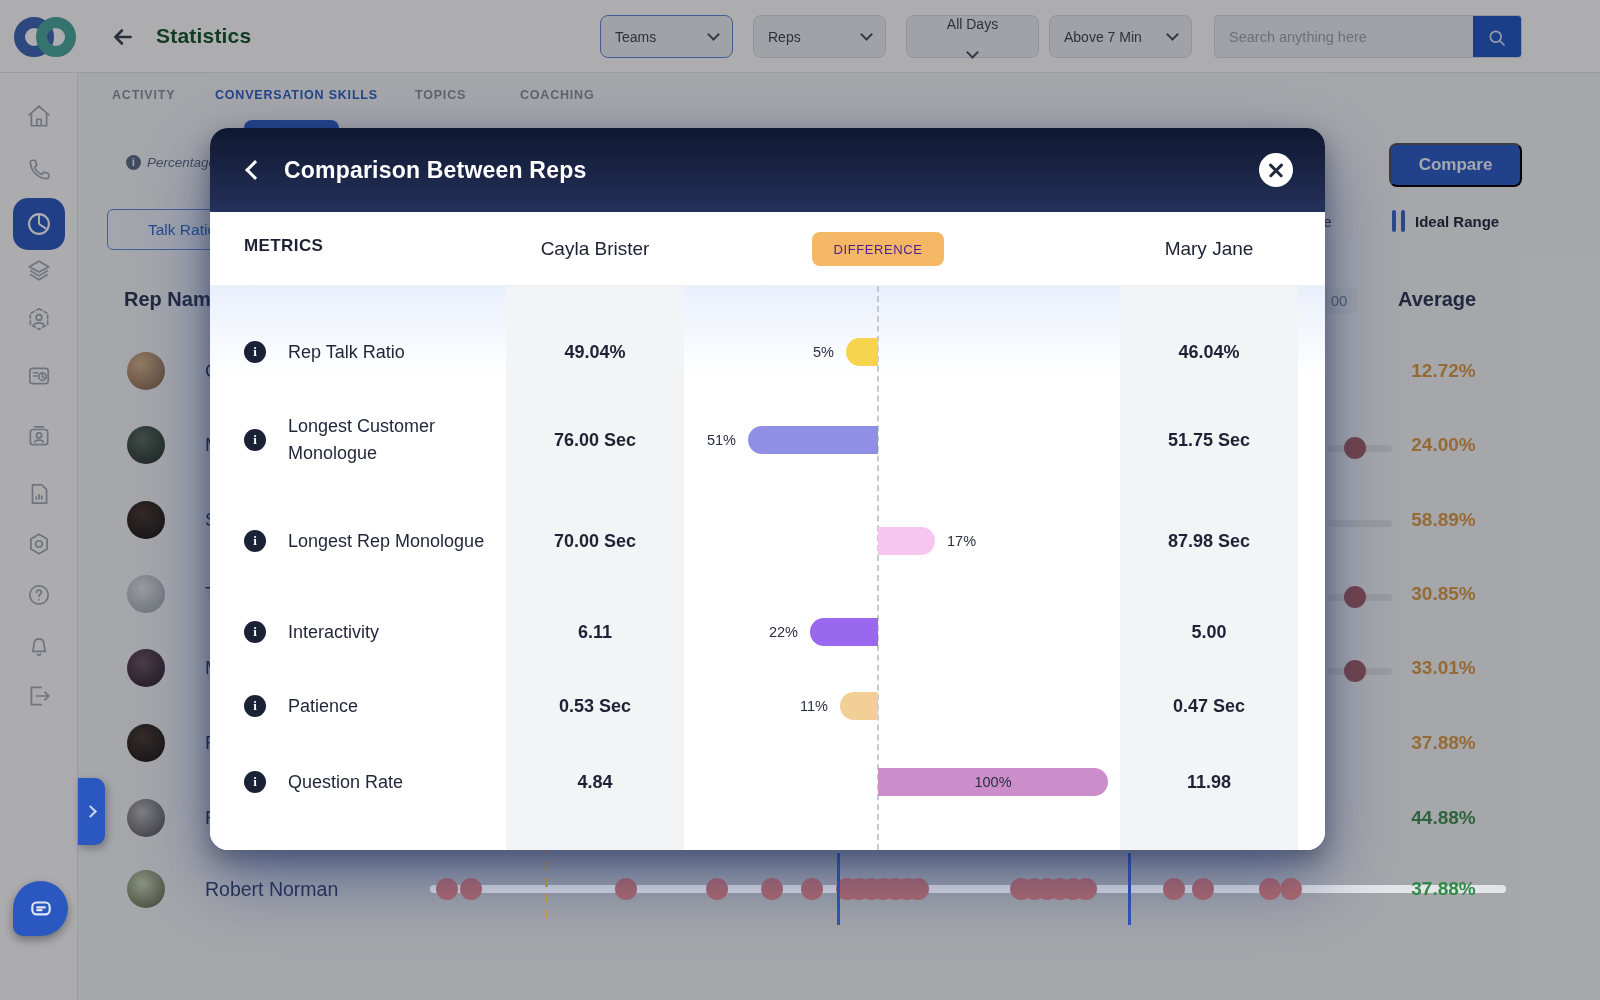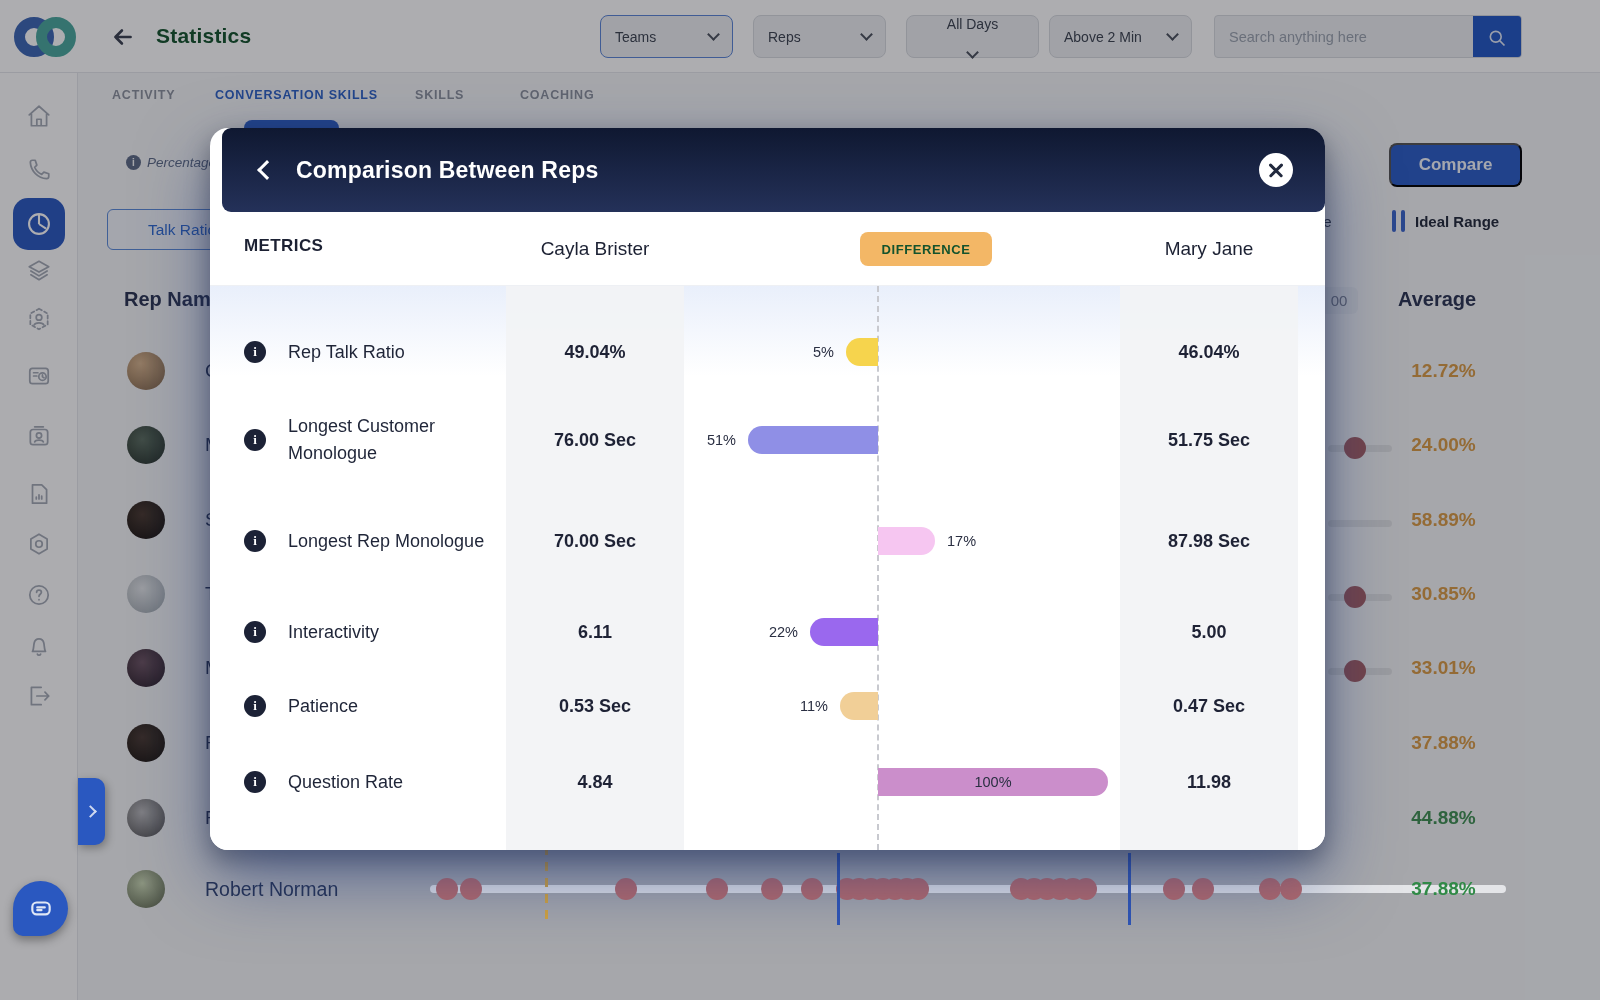--- a/index.html
+++ b/index.html
@@ -71,30 +71,30 @@
   .vline-blue { position:absolute; top:853px; width:3px; height:72px; background:#2f55b5; }
   .vline-dash { position:absolute; left:544px; top:846px; width:3px; height:76px; background:repeating-linear-gradient(180deg,#d4a43c 0 9px,transparent 9px 16px); }
   .expand-tab { position:absolute; left:78px; top:778px; width:27px; height:67px; background:#2a58c0; border-radius:0 10px 10px 0; display:flex; align-items:center; justify-content:center; box-shadow:2px 3px 8px rgba(0,0,0,.3); }
   .expand-tab .chev { border-color:#cfd9ef; transform:rotate(-45deg); margin:0 0 0 -3px; }
   .chat-fab { position:absolute; left:13px; top:881px; width:55px; height:55px; background:#2a58c0; border-radius:50% 50% 50% 18%; display:flex; align-items:center; justify-content:center; box-shadow:0 4px 10px rgba(0,0,0,.35); }
   .chat-fab svg { width:26px; height:26px; fill:none; stroke:#cfd9ef; stroke-width:2; stroke-linecap:round; }
 
   
   .modal { position:absolute; left:210px; top:128px; width:1115px; height:722px; border-radius:18px; overflow:hidden; z-index:60;
            box-shadow:0 30px 70px rgba(35,60,130,.55), 0 10px 25px rgba(0,0,0,.35); background:#ffffff; }
-  .m-head { position:absolute; left:12px; top:0; right:0; height:84px; background:linear-gradient(180deg,#0f1831,#243159); display:flex; align-items:center;border-radius:9px; }
+  .m-head { position:absolute; left:0; top:0; right:0; height:84px; background:linear-gradient(180deg,#0f1831,#243159); display:flex; align-items:center; }
   .m-back { margin-left:38px; width:14px; height:14px; border-left:3px solid #ffffff; border-bottom:3px solid #ffffff; transform:rotate(45deg); cursor:pointer; }
   .m-title { margin-left:22px; color:#ffffff; font-size:23px; font-weight:bold; letter-spacing:.2px; }
   .m-close { position:absolute; right:32px; top:25px; width:34px; height:34px; background:#ffffff; border-radius:50%; cursor:pointer; }
   .m-close i, .m-close b { position:absolute; left:8px; top:15.5px; width:18px; height:2.6px; background:#222a3e; border-radius:2px; }
   .m-close i { transform:rotate(45deg); } .m-close b { transform:rotate(-45deg); }
   .m-cols { position:absolute; left:0; top:84px; right:0; height:74px; background:#ffffff; border-bottom:1px solid #eef0f4; }
   .m-cols .metrics { position:absolute; left:34px; top:24px; font-size:17px; font-weight:bold; letter-spacing:.4px; color:#1c2133; }
   .m-cols .cname { position:absolute; top:26px; width:178px; text-align:center; font-size:19px; color:#1c2133; }
-  .diff-badge { position:absolute; left:602px; top:20px; width:132px; height:34px; background:#f3b766; border-radius:8px; color:#14532d; font-size:13px; font-weight:bold; letter-spacing:.6px; display:flex; align-items:center; justify-content:center;margin-left:48px; }
+  .diff-badge { position:absolute; left:602px; top:20px; width:132px; height:34px; background:#f3b766; border-radius:8px; color:#4c1d95; font-size:13px; font-weight:normal; letter-spacing:.6px; display:flex; align-items:center; justify-content:center; }
   .m-body { position:absolute; left:0; top:158px; right:0; bottom:0; background:linear-gradient(180deg,#e9effb 0,#ffffff 90px); }
   .strip { position:absolute; top:0; bottom:0; width:178px; background:rgba(242,243,245,.92); }
   .dash-line { position:absolute; left:667px; top:0; bottom:0; width:0; border-left:2px dashed #c8c9cf; }
   .mrow { position:absolute; left:0; right:0; height:60px; }
   .info-ic { position:absolute; left:34px; top:50%; transform:translateY(-50%); width:22px; height:22px; border-radius:50%; background:#1c2236; color:#ffffff; font-size:13px; font-weight:bold; font-family:"Liberation Serif",serif; display:flex; align-items:center; justify-content:center; cursor:pointer; }
   .mlabel { position:absolute; left:78px; top:50%; transform:translateY(-50%); width:200px; font-size:18px; color:#1f2538; line-height:1.5; }
   .mval { position:absolute; top:50%; transform:translateY(-50%); width:178px; text-align:center; font-size:18px; font-weight:bold; color:#1e2235; }
   .mval.v1 { left:296px; } .mval.v2 { left:910px; }
   .bar { position:absolute; top:50%; transform:translateY(-50%); height:28px; }
   .bar.left { border-radius:14px 0 0 14px; } .bar.right { left:668px; border-radius:0 14px 14px 0; }
@@ -122,21 +122,21 @@
   </div>
   <div class="dd" style="left:753px;width:133px;">
     <span>Reps</span>
     <span class="chev"></span>
   </div>
   <div class="dd" style="left:906px;width:133px;flex-direction:column;">
     <span>All Days</span>
     <span class="chev"></span>
   </div>
   <div class="dd" style="left:1049px;width:143px;">
-    <span>Above 2 Min</span>
+    <span>Above 7 Min</span>
     <span class="chev"></span>
   </div>
   <div class="search">
     <input type="text" placeholder="Search anything here" style="">
     <div class="search-btn">
       <svg viewBox="0 0 24 24">
           <circle cx="10.5" cy="10.5" r="6.5"></circle>
           <path d="M15.5 15.5 L21 21"></path>
         </svg>
     </div>
@@ -192,21 +192,21 @@
         <path d="M6 17 C7 16 7 12 7.5 9.5 C8 7 10 5.5 12 5.5 C14 5.5 16 7 16.5 9.5 C17 12 17 16 18 17 Z M10.5 19.5 C11 20.8 13 20.8 13.5 19.5"></path>
       </svg></span>
   <span class="sicon" style="top:610px"><svg viewBox="0 0 24 24">
         <path d="M14 4 H5 V20 H14 M10 12 H21 M17.5 8.5 L21 12 L17.5 15.5"></path>
       </svg></span>
 </div>
 
 <div class="tabs">
   <span class="tab" style="left:112px">ACTIVITY</span>
   <span class="tab on" style="left:215px">CONVERSATION SKILLS</span>
-  <span class="tab" style="left:415px">SKILLS</span>
+  <span class="tab" style="left:415px">TOPICS</span>
   <span class="tab" style="left:520px">COACHING</span>
 </div>
 <div class="tab-pill"></div>
 
 <div class="pct-note">
   <span class="i-dot">i</span>
   <span>Percentage</span>
 </div>
 <button class="talk-btn" style="cursor:pointer">Talk Ratio</button>
 <button class="compare-btn" style="cursor:pointer">Compare</button>

